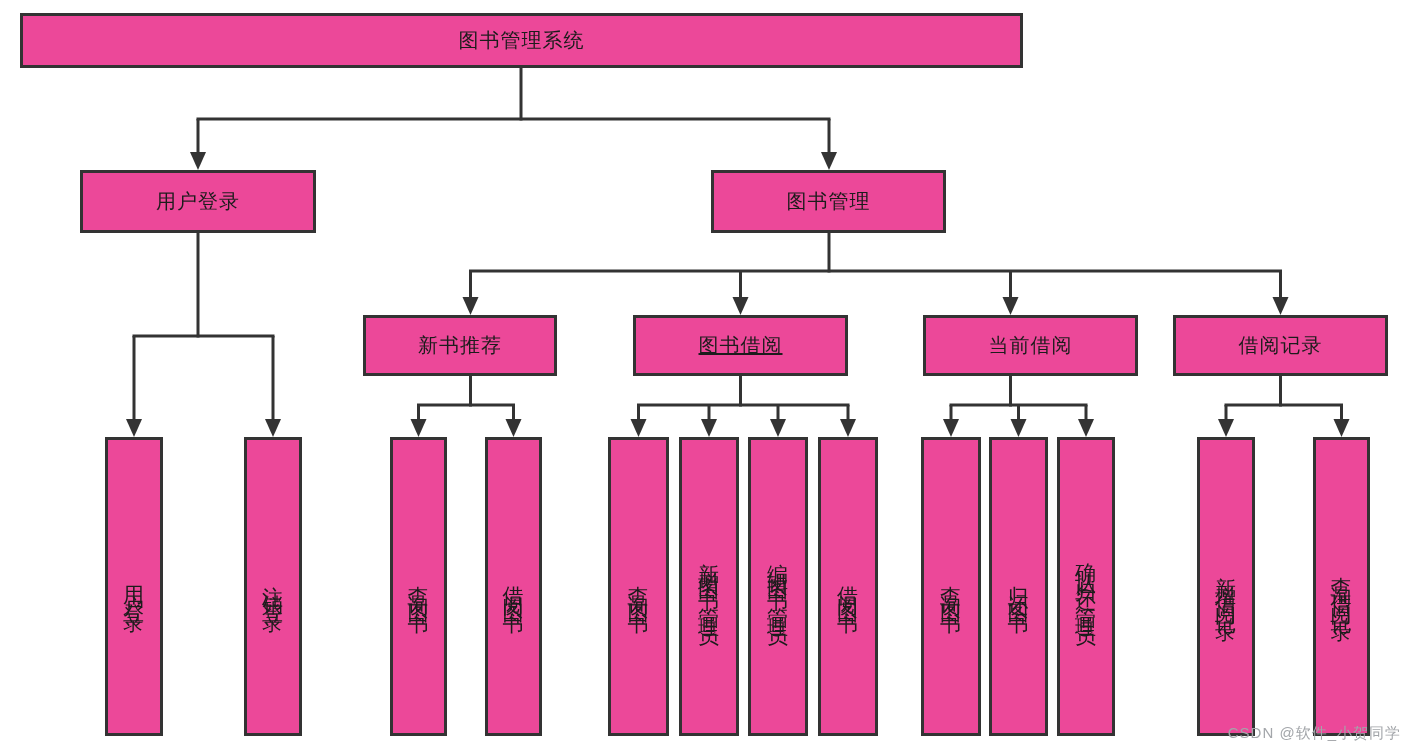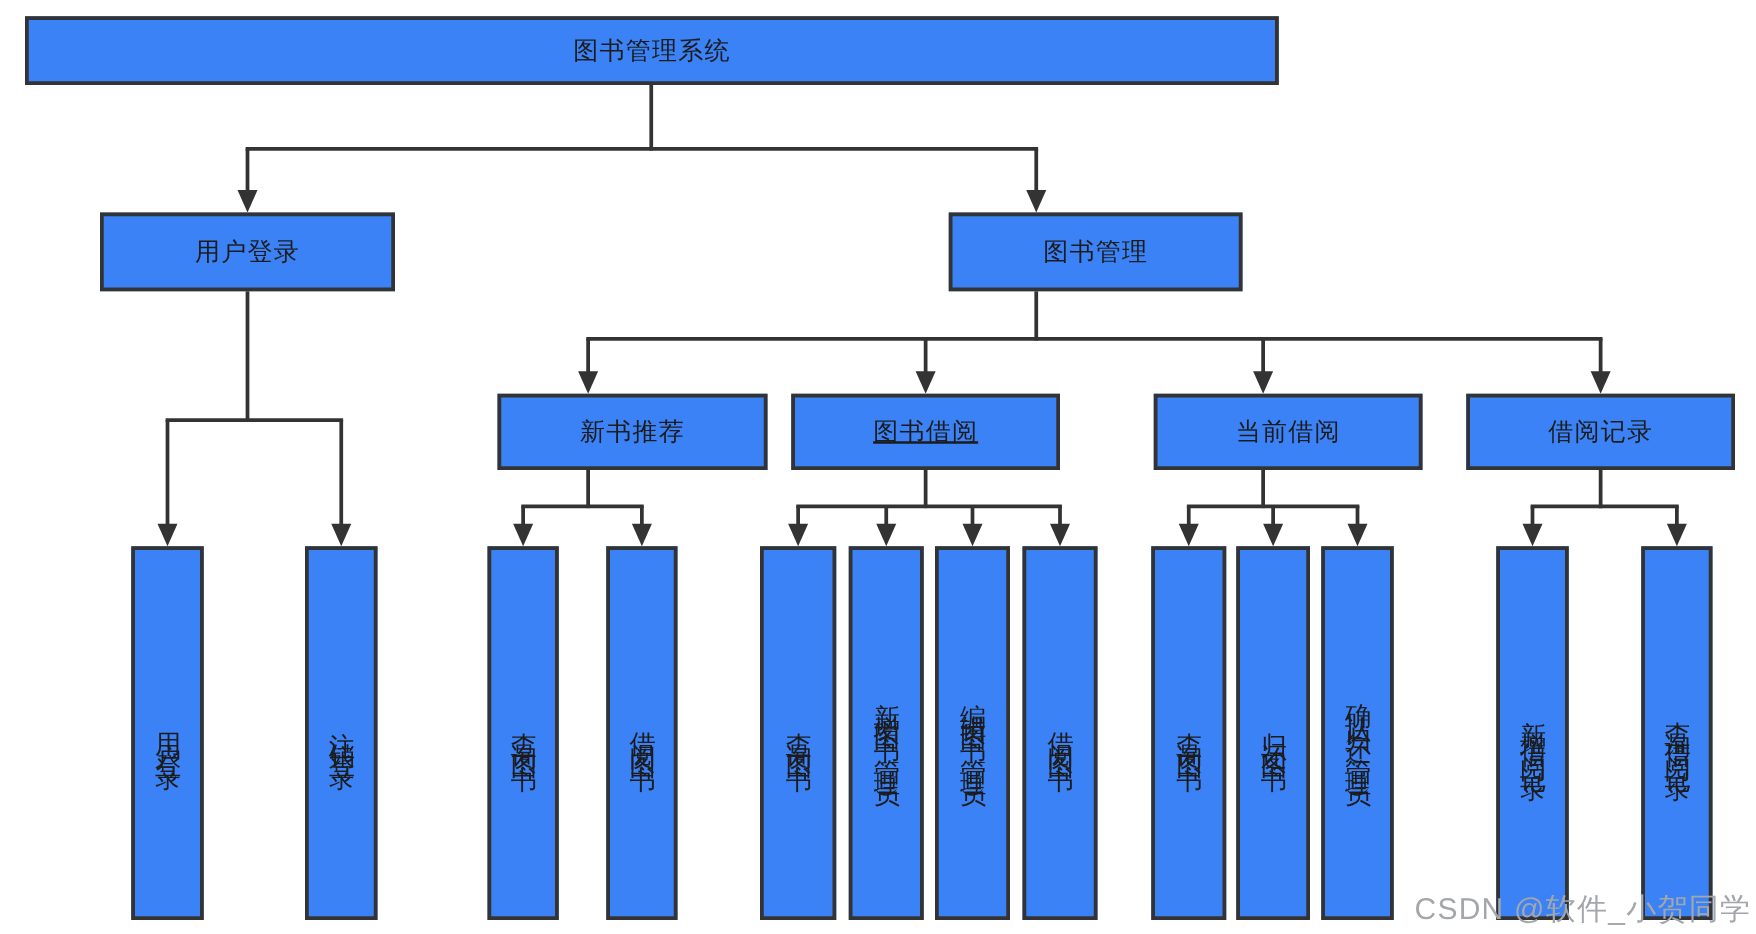--- a/index.html
+++ b/index.html
@@ -15,42 +15,42 @@
     overflow: hidden;
   }
   #wires {
     position: absolute;
     left: 0; top: 0;
     width: 1405px; height: 747px;
   }
   .box {
     position: absolute;
     box-sizing: border-box;
-    background: #3b82f6;
+    background: #ec4899;
     border: 3px solid #333333;
     display: flex;
     align-items: center;
     justify-content: center;
     color: #1c1c1c;
     text-align: center;
   }
   .hbox { font-size: 20px; letter-spacing: 1px; }
   .root-box { font-size: 20px; letter-spacing: 1px; }
   .vbox span {
     writing-mode: vertical-rl;
     font-size: 21px;
     line-height: 1;
     letter-spacing: 9px;
     white-space: nowrap;
   }
   .watermark {
     position: absolute;
     right: 4px;
     bottom: 4px;
-    font-size: 24px;
+    font-size: 15px;
     letter-spacing: 1px;
     color: #a3a6aa;
     pointer-events: none;
     text-align: center;
   }
   .wire { stroke: #333333; stroke-width: 3; fill: none; }
   .head { fill: #333333; stroke: none; }
 </style>
 </head>
 <body>
@@ -119,25 +119,25 @@
     <polygon class="head" points="1333.5,419 1349.5,419 1341.5,437"></polygon>
   </svg>
 
   <div class="box root-box" style="left:20px; top:13px; width:1003px; height:55px;">
     <span>图书管理系统</span>
   </div>
 
   <div class="box hbox" style="left:80px; top:170px; width:236px; height:63px;">
     <span>用户登录</span>
   </div>
-  <div class="box hbox" style="left:711px; top:170px; width:235px; height:63px;margin-left:48px;">
+  <div class="box hbox" style="left:711px; top:170px; width:235px; height:63px;">
     <span>图书管理</span>
   </div>
 
-  <div class="box hbox" style="left:363px; top:315px; width:216px; height:61px;margin-left:35px;">
+  <div class="box hbox" style="left:363px; top:315px; width:194px; height:61px;">
     <span>新书推荐</span>
   </div>
   <div class="box hbox" style="left:633px; top:315px; width:215px; height:61px;text-decoration:underline;">
     <span>图书借阅</span>
   </div>
   <div class="box hbox" style="left:903px; top:315px; width:215px; height:61px;margin-left:20px;">
     <span>当前借阅</span>
   </div>
   <div class="box hbox" style="left:1173px; top:315px; width:215px; height:61px;">
     <span>借阅记录</span>

